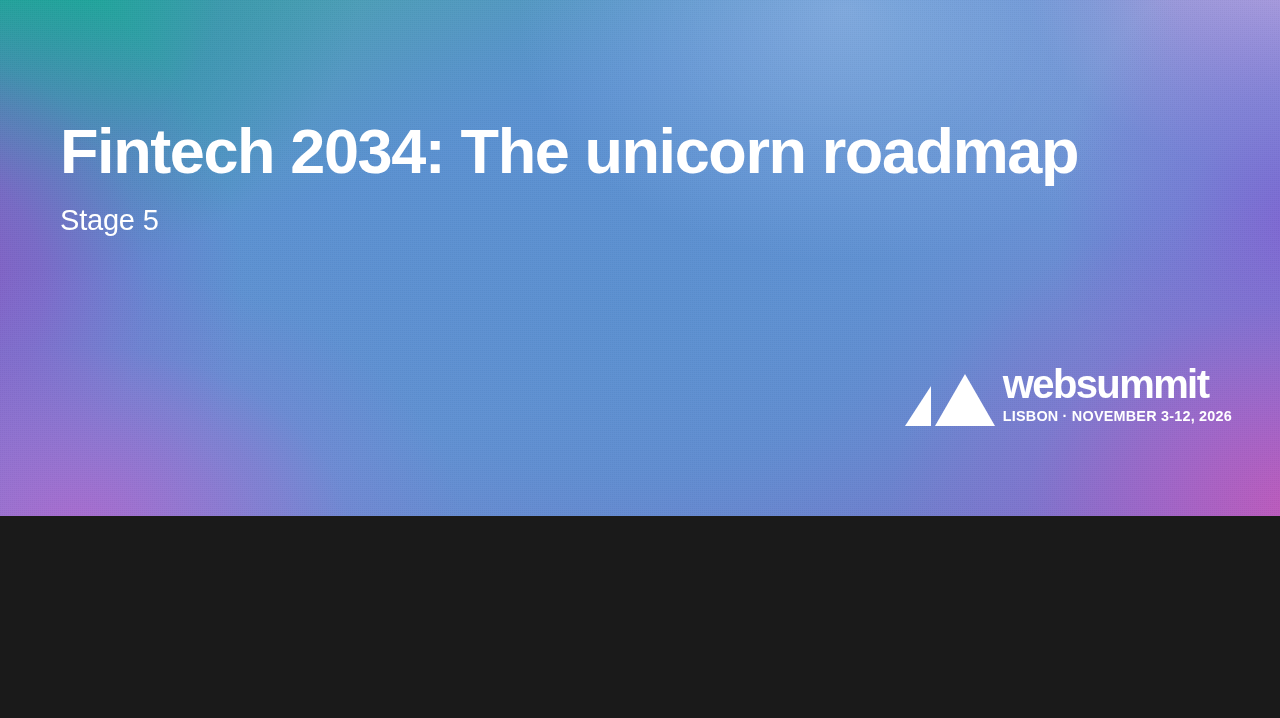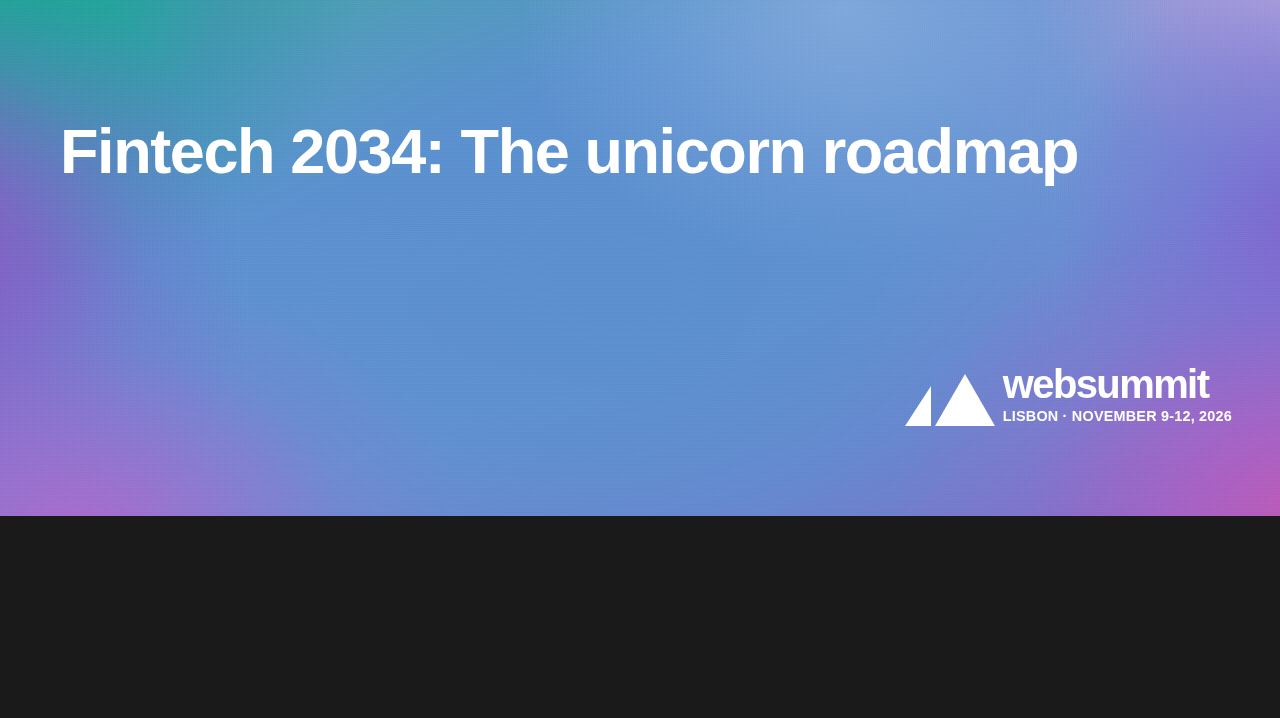--- a/index.html
+++ b/index.html
@@ -188,30 +188,31 @@
   <div class="mesh mesh-violet-right"></div>
   <div class="mesh mesh-magenta-bl"></div>
   <div class="mesh mesh-magenta-br"></div>
   <div class="mesh mesh-grain"></div>
 
   <div class="content">
 
     <h1 class="session-title">Fintech 2034: The unicorn roadmap</h1>
 
 
+    <div class="stage-line">Stage 5</div>
 
   </div>
 
   <div class="logo">
 
     <svg class="logo-mark" viewBox="0 0 90 57" xmlns="http://www.w3.org/2000/svg">
       <polygon points="0,57 26,57 26,17" fill="#ffffff"></polygon>
       <polygon points="30,57 90,57 60,5" fill="#ffffff"></polygon>
     </svg>
 
     <div class="logo-text">
       <div class="logo-wordmark">websummit</div>
-      <div class="logo-tagline">LISBON · NOVEMBER 9-12, 2026</div>
+      <div class="logo-tagline">LISBON · NOVEMBER 3-12, 2026</div>
     </div>
 
   </div>
 
 </div>
 
 </body></html>

